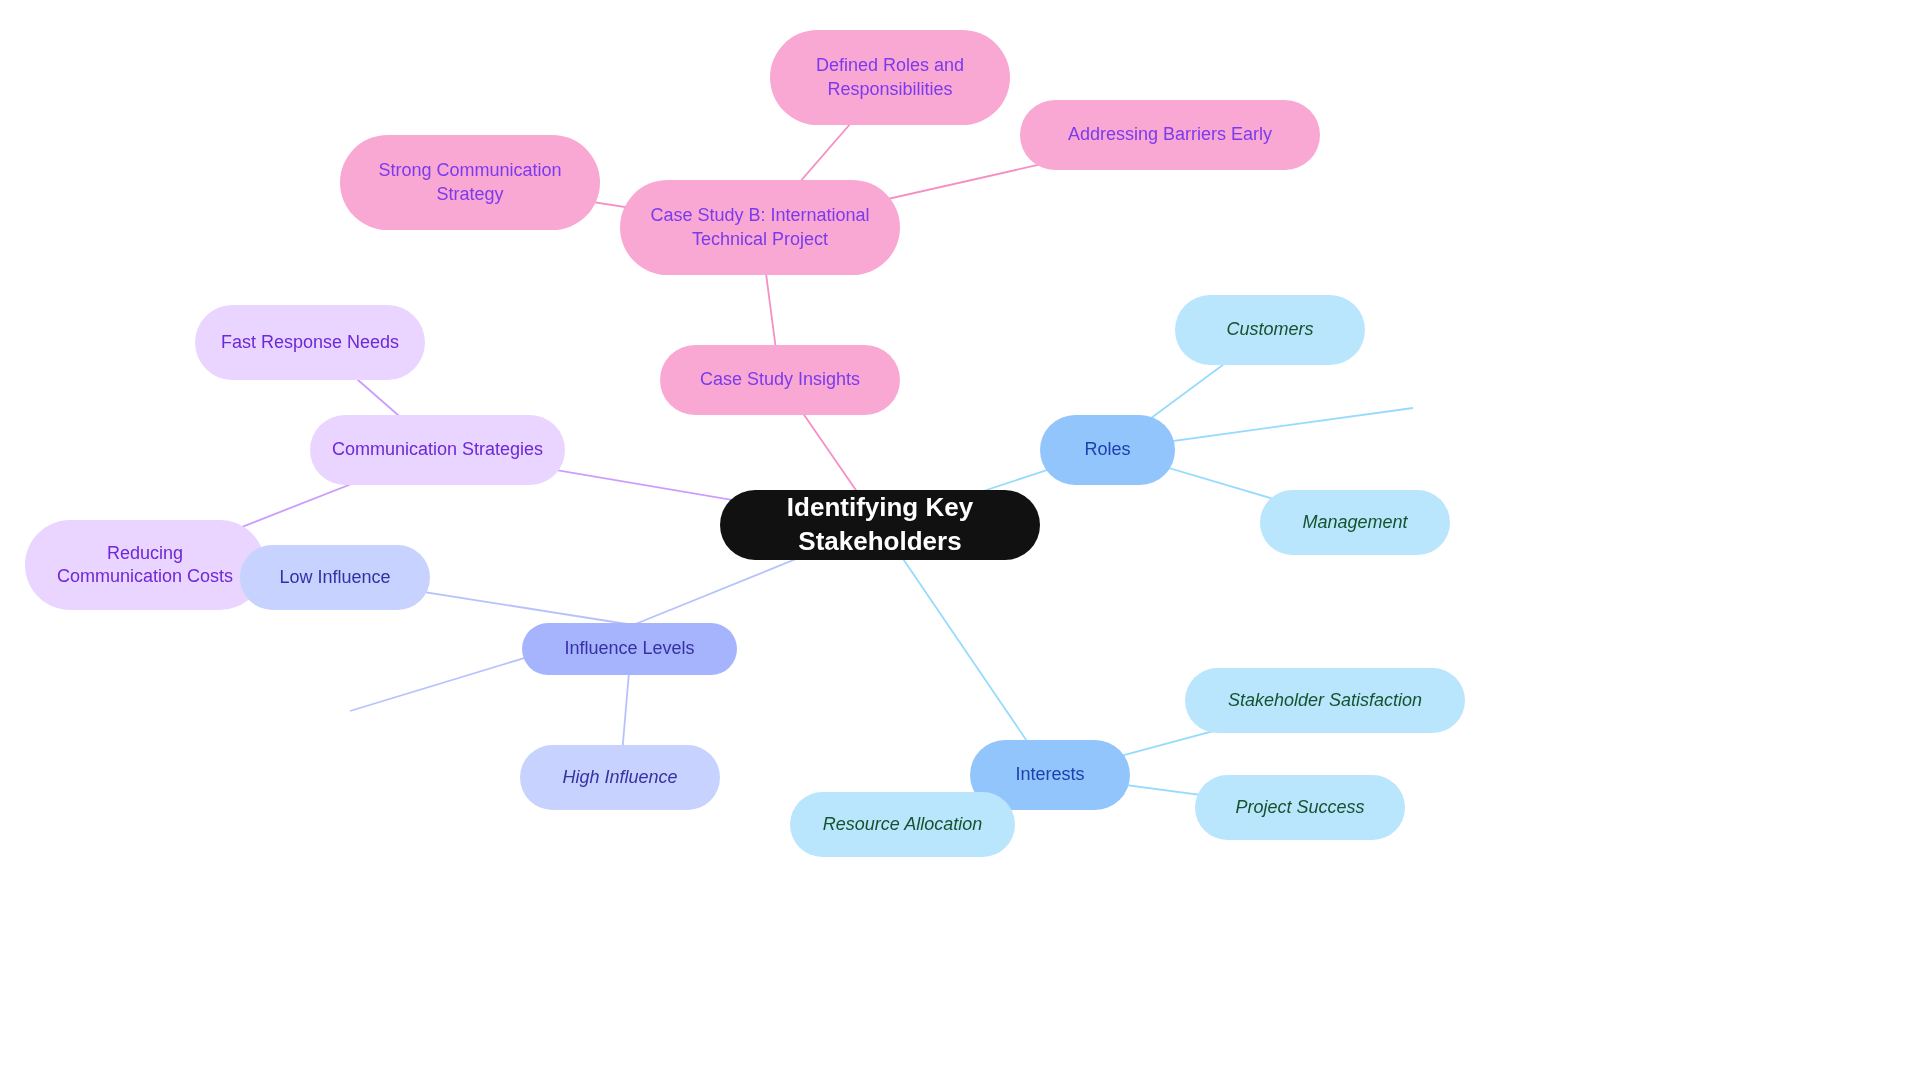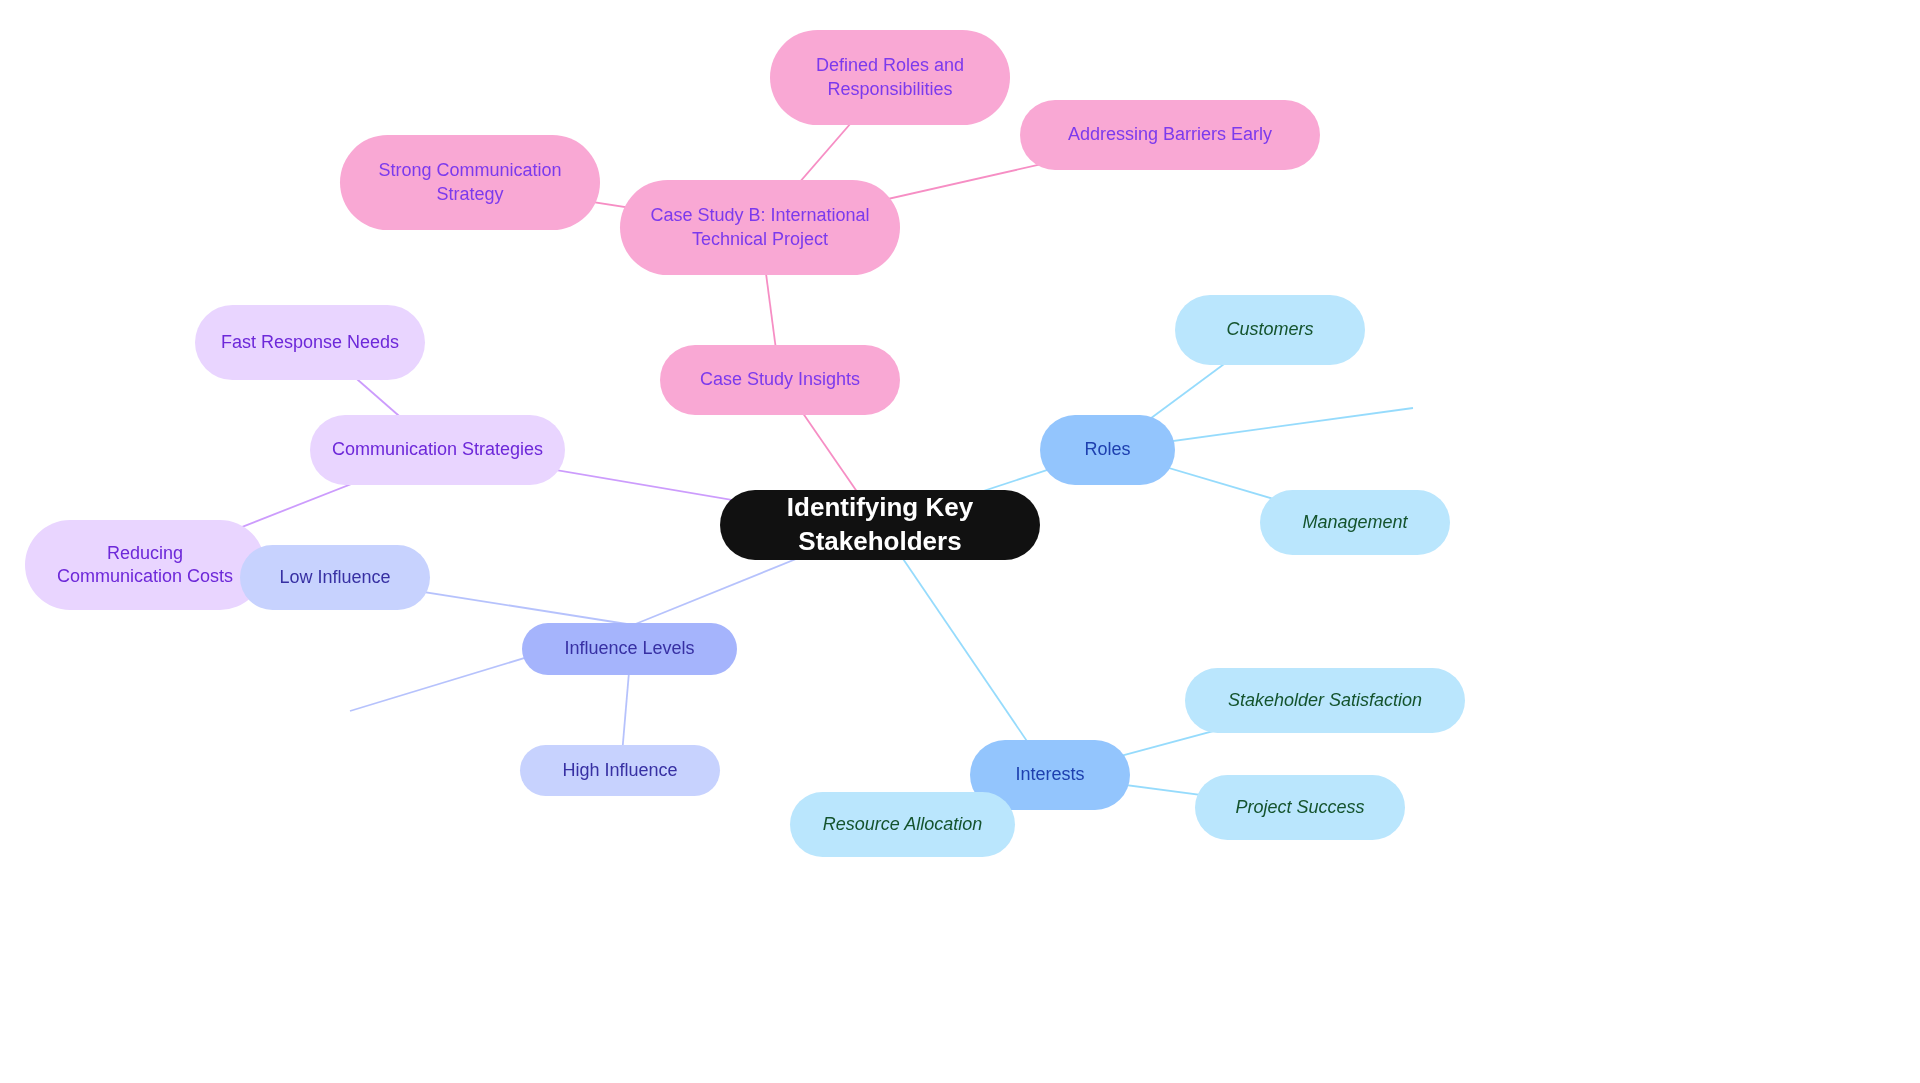--- a/index.html
+++ b/index.html
@@ -145,21 +145,21 @@
 
   <div class="node node-indigo-mid" style="left:522px;top:590px;width:215px;height:52px;margin-top:33px;">
     <span>Influence Levels</span>
   </div>
 
   <div class="node node-indigo" style="left:240px;top:545px;width:190px;height:65px;">
     <span>Low Influence</span>
   </div>
 
 
-  <div class="node node-indigo" style="left:520px;top:745px;width:200px;height:51px;">
+  <div class="node node-indigo" style="left:520px;top:745px;width:200px;height:65px;font-style:italic;">
     <span>High Influence</span>
   </div>
 
   <div class="node node-blue-mid" style="left:1040px;top:415px;width:135px;height:70px;">
     <span>Roles</span>
   </div>
 
   <div class="node node-blue" style="left:1175px;top:295px;width:190px;height:70px;">
     <span>Customers</span>
   </div>

